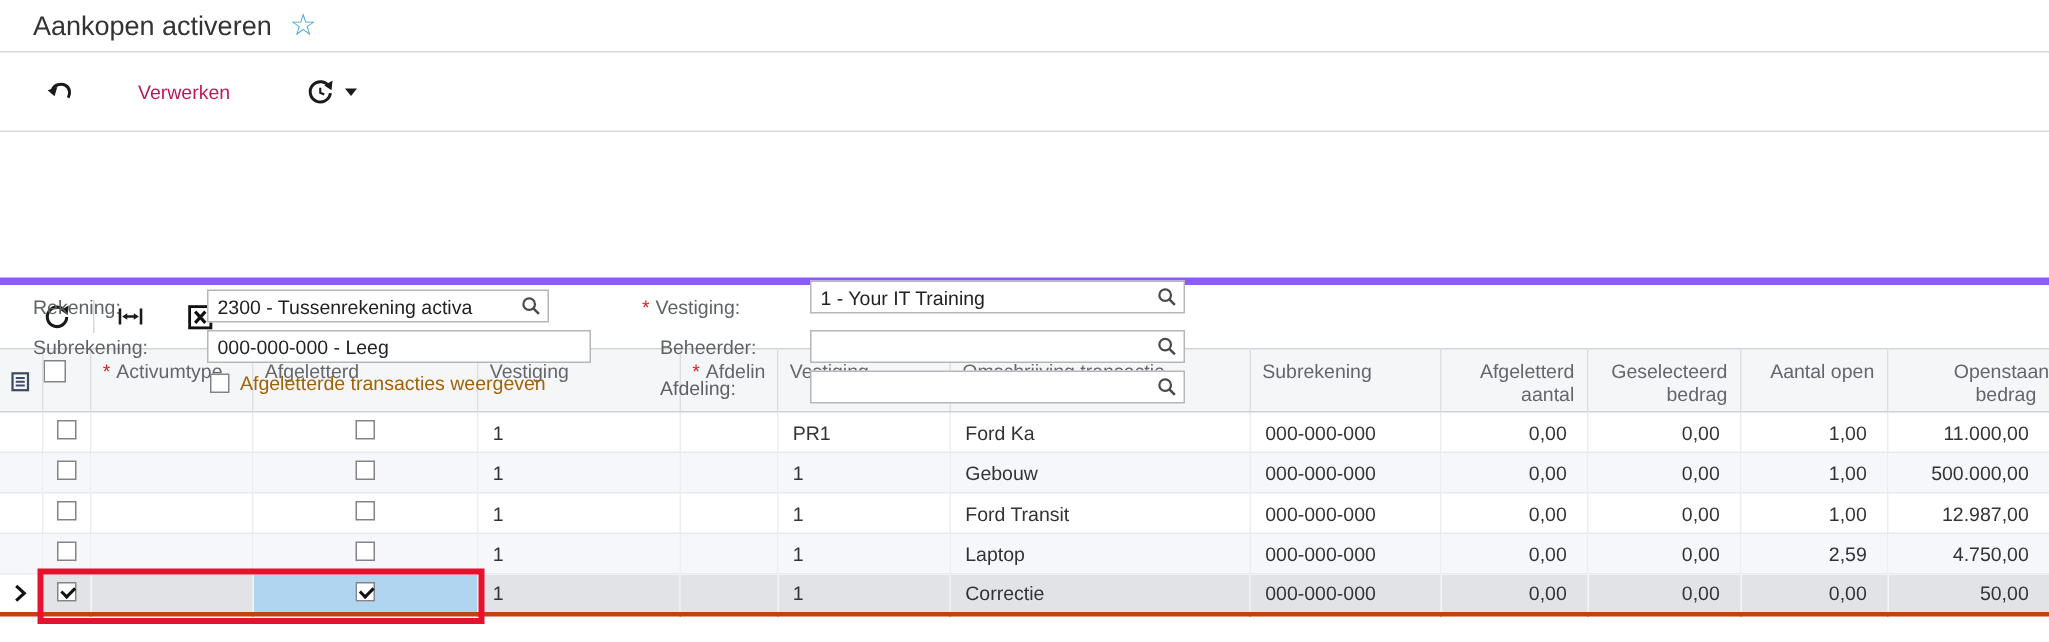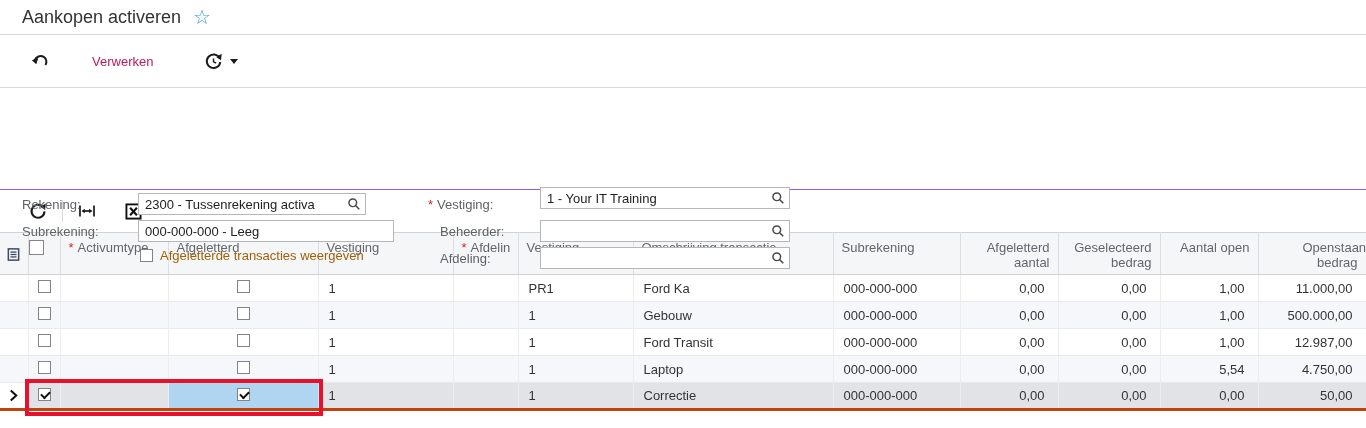--- a/index.html
+++ b/index.html
@@ -12,21 +12,21 @@
   .fav-star { margin-left:12px; font-size:20px; color:#3aa0d9; line-height:1; cursor:pointer; }
 
   
   .main-toolbar { height:53px; border-bottom:1px solid #d8d8d8; display:flex; align-items:center; padding-left:30px; }
   .tb-icon { width:20px; height:20px; display:inline-flex; align-items:center; justify-content:center; cursor:pointer; }
   .process-btn { margin-left:42px; color:#be185d; cursor:pointer; }
   .sched-wrap { margin-left:50px; display:flex; align-items:center; cursor:pointer; }
   .caret { width:0; height:0; border-left:4px solid transparent; border-right:4px solid transparent; border-top:5px solid #1a1a1a; margin-left:7px; }
 
   
-  .filter-panel { height:102px; border-bottom:1px solid #8b5cf6; position:relative; }
+  .filter-panel { height:102px; border-bottom:5px solid #8b5cf6; position:relative; }
   .flabel { position:absolute; color:#5e6267; }
   .req-star { color:#e02020; margin-right:4px; }
   .fbox { position:absolute; height:22px; }
   .fbox input { width:100%; height:22px; border:1px solid #b6b6ba; padding:0 24px 0 6px; font:13px "Liberation Sans",sans-serif; color:#222; background:#fff; }
   .fbox input.no-lookup { padding-right:6px; }
   .lookup { position:absolute; right:5px; top:4px; width:14px; height:14px; cursor:pointer; }
   .fcheckrow { position:absolute; display:flex; align-items:center; gap:7px; color:#a16207; }
 
   .cb { position:relative; width:13px; height:13px; border:1px solid #848488; background:#fff; display:inline-block; flex:none; cursor:pointer; }
   .cb.big { width:15px; height:15px; }
@@ -267,21 +267,21 @@
       <td class="ctr"><span class="cb"></span></td>
       <td></td>
       <td class="ctr"><span class="cb"></span></td>
       <td>1</td>
       <td></td>
       <td>1</td>
       <td>Laptop</td>
       <td>000-000-000</td>
       <td class="num">0,00</td>
       <td class="num">0,00</td>
-      <td class="num">5,54</td>
+      <td class="num">2,59</td>
       <td class="num">4.750,00</td>
     </tr>
     <tr class="sel">
       <td class="rowhead">
         <div class="cellwrap">
           <svg width="9" height="13" viewBox="0 0 10 14">
             <path d="M2 1.5 L8 7 L2 12.5" fill="none" stroke="#111" stroke-width="2.3"></path>
           </svg>
         </div>
       </td>

